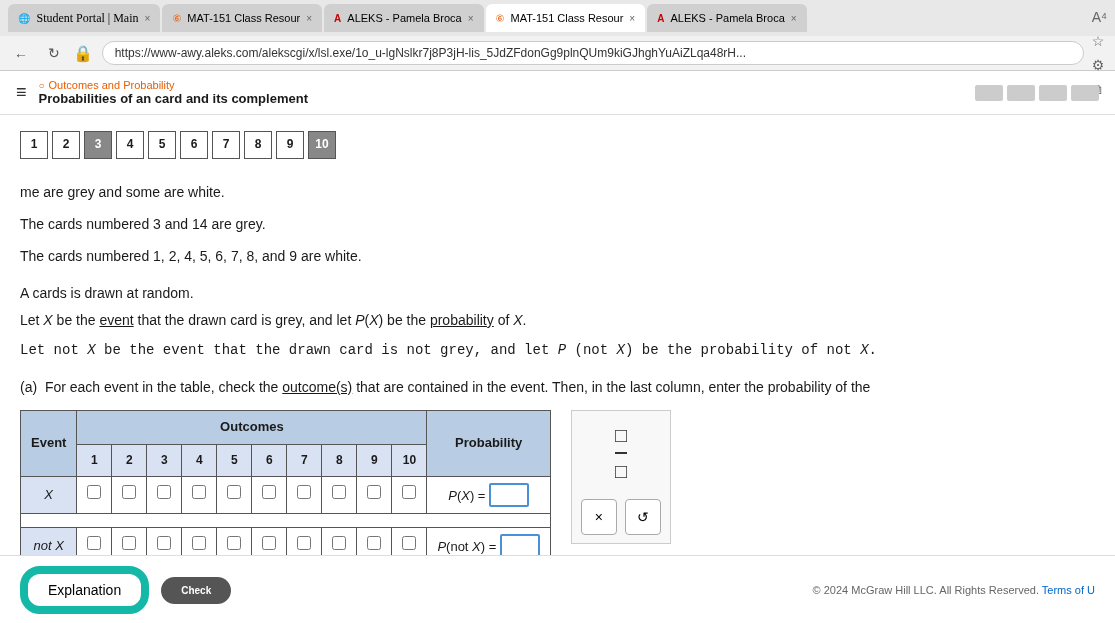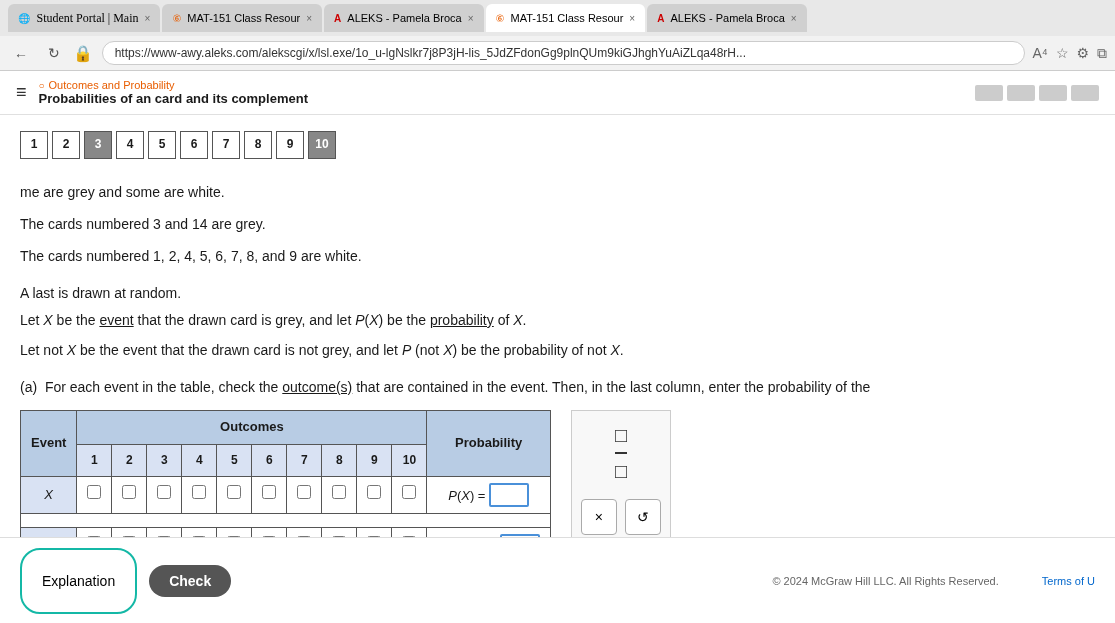--- a/index.html
+++ b/index.html
@@ -82,20 +82,21 @@
       font-size: 12px;
       background: white;
       color: #333;
     }
 
     .addr-icons {
       display: flex;
       gap: 8px;
       color: #666;
       font-size: 14px;
+      flex-direction: column;
     }
 
     
     .content-area {
       background: white;
       height: calc(623px - 70px);
       display: flex;
       flex-direction: column;
       overflow: hidden;
     }
@@ -302,50 +303,49 @@
     .bottom-bar {
       display: flex;
       align-items: center;
       padding: 10px 20px;
       border-top: 1px solid #ddd;
       gap: 12px;
       background: white;
     }
 
     .btn-explanation {
-      padding: 23px 20px;
-      border: 2px solid #14b8a6;
+      padding: 8px 20px;
+      border: 8px solid #14b8a6;
       border-radius: 20px;
       background: white;
       font-size: 14px;
       cursor: pointer;
       font-weight: normal;
     }
 
     .btn-check {
       padding: 8px 20px;
       border: none;
       border-radius: 20px;
       background: #555;
       color: white;
-      font-size: 14px;
+      font-size: 10px;
       cursor: pointer;
       font-weight: bold;
     }
 
     .copyright {
       margin-left: auto;
       font-size: 11px;
       color: #666;
     }
 
     .copyright a {
       color: #0066cc;
       text-decoration: none;
-      margin-left: 40px;
     }
 
     
     .math-italic {
       font-style: italic;
     }
   </style>
 </head>
 <body>
 
@@ -421,25 +421,25 @@
         <div class="card-item">8</div>
         <div class="card-item">9</div>
         <div class="card-item grey-card">10</div>
       </div>
     </div>
 
     <div class="problem-text">me are grey and some are white.</div>
     <div class="problem-text">The cards numbered 3 and 14 are grey.</div>
     <div class="problem-text">The cards numbered 1, 2, 4, 5, 6, 7, 8, and 9 are white.</div>
 
-    <div style="margin-top:14px;">A last is drawn at random.</div>
+    <div style="margin-top:14px;">A cards is drawn at random.</div>
     <div style="margin-top:4px;">
       Let <span class="math-italic">X</span> be the <span class="underline">event</span> that the drawn card is grey, and let <span class="math-italic">P</span>(<span class="math-italic">X</span>) be the <span class="underline">probability</span> of <span class="math-italic">X</span>.
     </div>
-    <div style="margin-top:8px;">
+    <div style="margin-top:8px;font-family:Liberation Mono, monospace;">
       Let not <span class="math-italic">X</span> be the event that the drawn card is not grey, and let <span class="math-italic">P</span> (not <span class="math-italic">X</span>) be the probability of not <span class="math-italic">X</span>.
     </div>
 
     <div style="margin-top:14px;" class="question-part">
       (a)&nbsp; For each event in the table, check the <span class="underline">outcome(s)</span> that are contained in the event. Then, in the last column, enter the probability of the
     </div>
 
     <div class="table-wrapper">
       <table class="prob-table">
         <thead>

